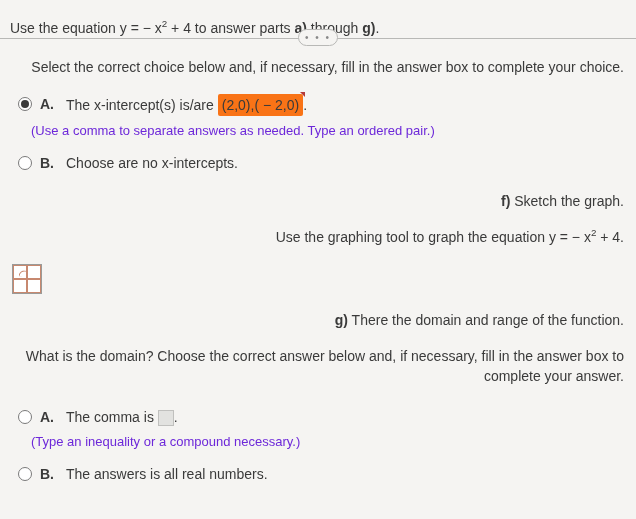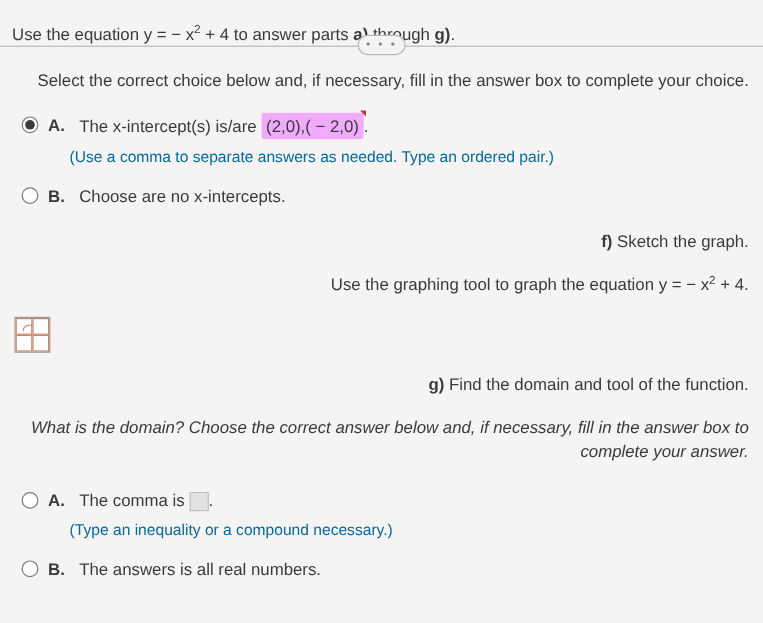--- a/index.html
+++ b/index.html
@@ -68,37 +68,37 @@
       background: #3a3a3a;
       border-radius: 50%;
     }
     .choice-letter {
       font-weight: bold;
       margin-right: 10px;
       min-width: 16px;
     }
     .choice-body { flex: 1; }
     .answer-field {
-      background: #f0abfc;
+      background: #f97316;
       padding: 1px 4px;
       border-radius: 2px;
       position: relative;
       display: inline-block;
     }
     .answer-field::after {
       content: "";
       position: absolute;
       top: -2px; right: -2px;
       width: 0; height: 0;
       border-left: 5px solid transparent;
       border-top: 5px solid #b33a3a;
     }
     .hint {
-      margin-left: 48px;
-      color: #0369a1;
+      margin-left: 21px;
+      color: #6d28d9;
       font-size: 13px;
       margin-bottom: 12px;
     }
     .graph-tool {
       width: 30px; height: 30px;
       border: 1px solid #9a9a98;
       margin: 6px 0 16px 2px;
       display: grid;
       grid-template-columns: 1fr 1fr;
       grid-template-rows: 1fr 1fr;
@@ -160,23 +160,23 @@
   <span>Use the graphing tool to graph the equation y = − x</span><sup>2</sup><span> + 4.</span>
 </div>
 <div class="graph-tool">
   <div class="q tl"></div>
     <div class="q"></div>
     <div class="q"></div>
     <div class="q"></div>
 </div>
 
 <div class="section-text">
-  <span class="part-label">g)</span><span> Find the domain and tool of the function.</span>
+  <span class="part-label">g)</span><span> There the domain and range of the function.</span>
 </div>
-<div class="section-text" style="margin-bottom:20px;font-style:italic;">What is the domain? Choose the correct answer below and, if necessary, fill in the answer box to complete your answer.</div>
+<div class="section-text" style="margin-bottom:20px;">What is the domain? Choose the correct answer below and, if necessary, fill in the answer box to complete your answer.</div>
 
 <div class="choice-row">
   <div class="radio"></div>
   <div class="choice-letter">A.</div>
   <div class="choice-body">
     <span>The comma is </span><span class="input-box"></span><span>.</span>
   </div>
 </div>
 <div class="hint">(Type an inequality or a compound necessary.)</div>
 

